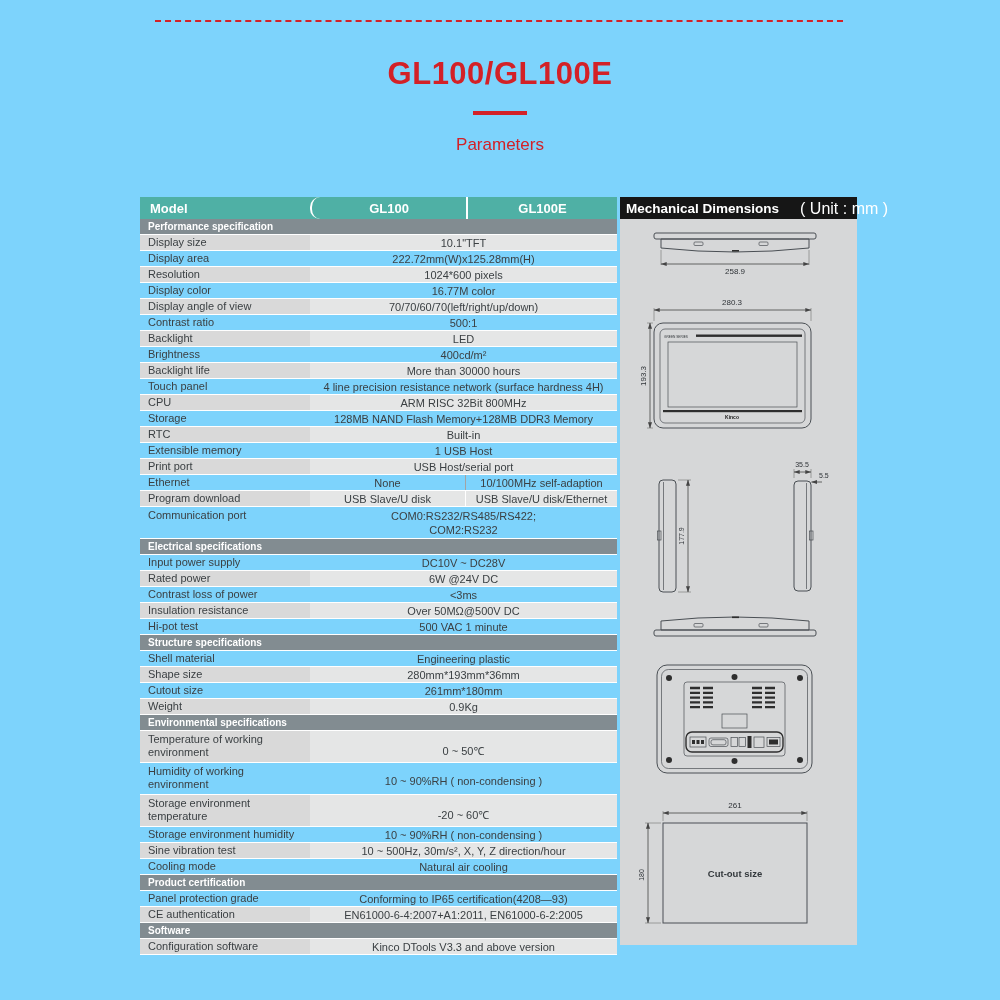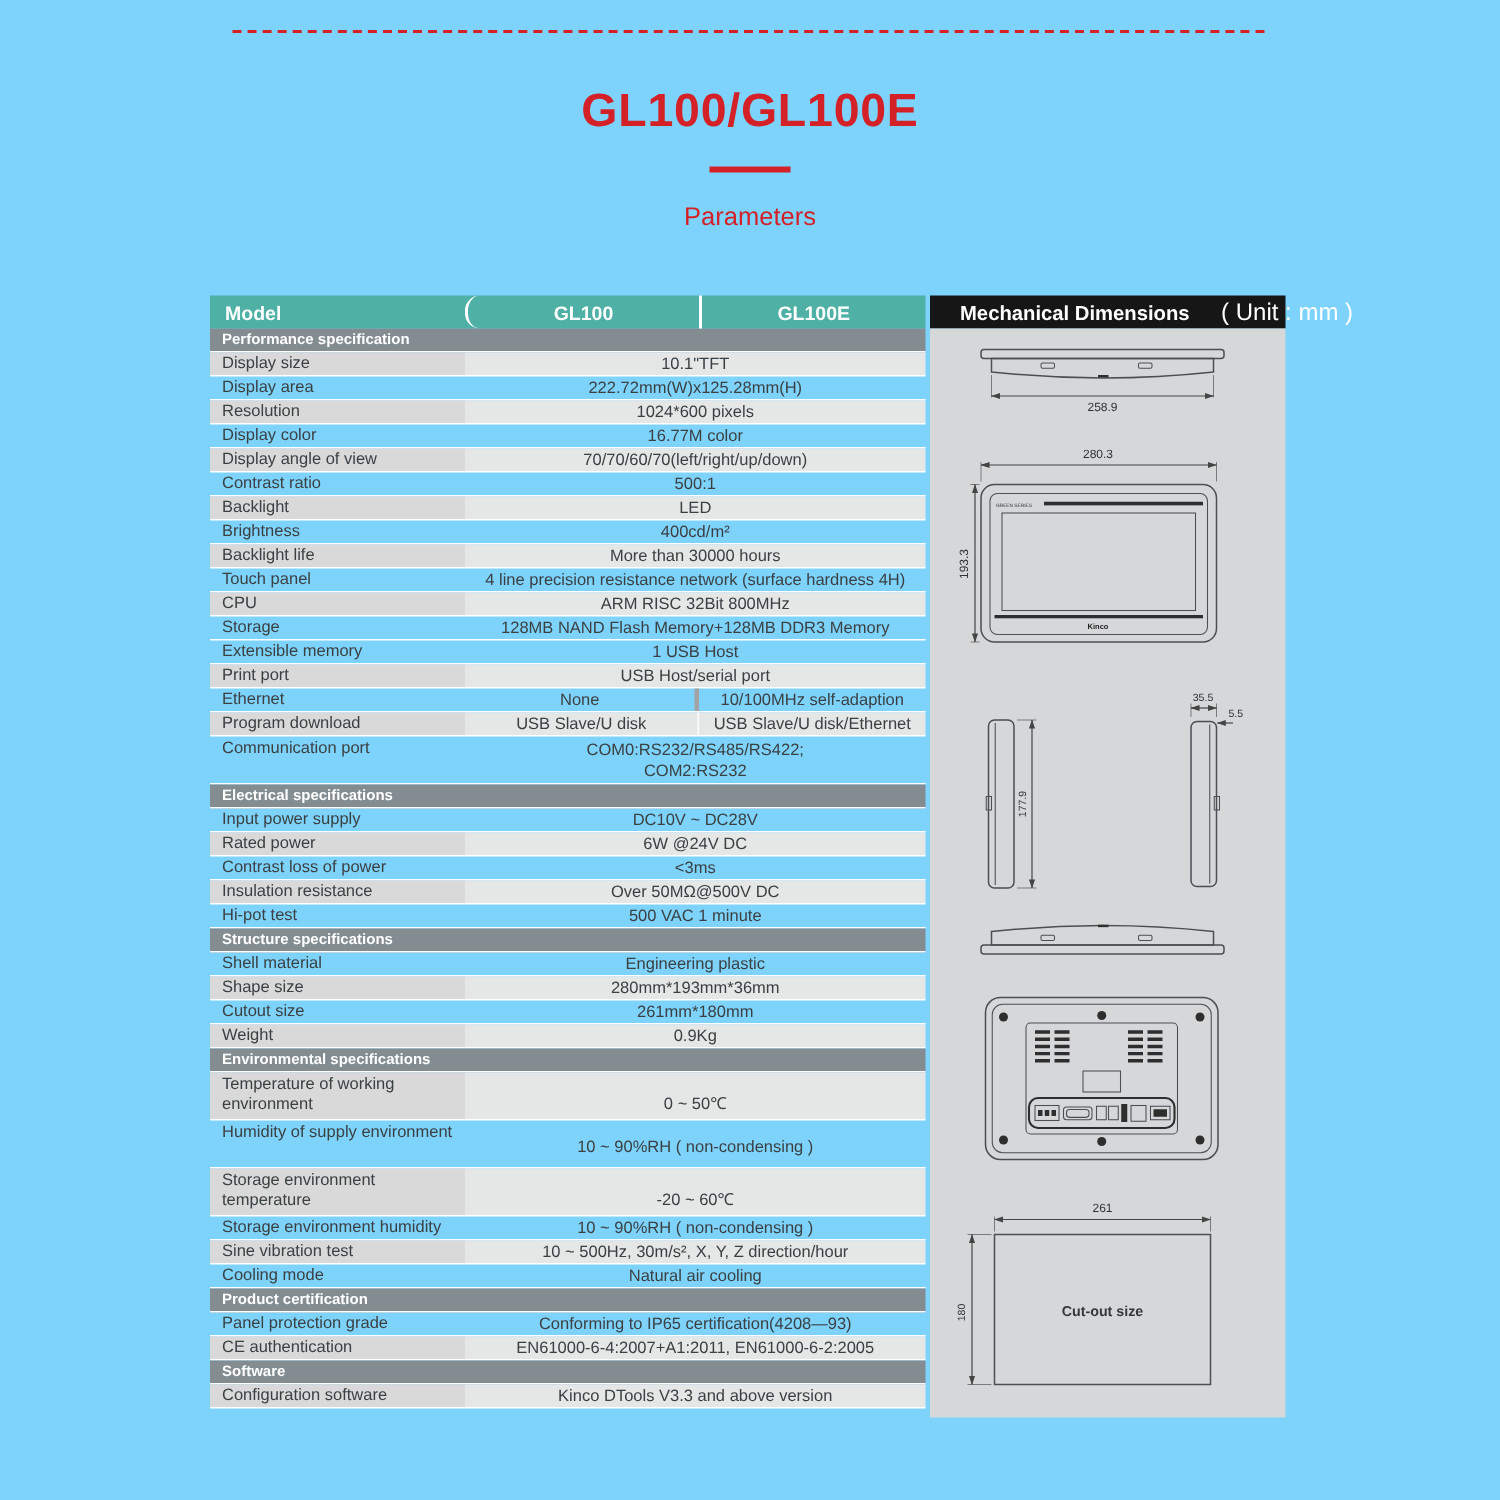--- a/index.html
+++ b/index.html
@@ -20,33 +20,33 @@
   .t-head .h-c1{width:156px;display:flex;align-items:center;justify-content:center;border-left:2px solid #fff;box-sizing:border-box;border-radius:10px;}
   .t-head .h-c2{width:151px;display:flex;align-items:center;justify-content:center;border-left:2px solid #fff;box-sizing:border-box;}
   .t-sec{height:16px;box-sizing:border-box;border-bottom:1px solid #fff;background:#828c91;
          color:#fff;font-weight:bold;font-size:10px;line-height:15px;padding-left:8px;}
   .t-row{display:flex;height:16px;box-sizing:border-box;border-bottom:1px solid #fff;}
   .t-row.tall{height:32px;}
   .t-label{width:170px;box-sizing:border-box;padding-left:8px;padding-right:4px;
            display:flex;align-items:center;line-height:13px;}
   .t-val{width:307px;box-sizing:border-box;display:flex;align-items:center;justify-content:center;
          text-align:center;white-space:nowrap;}
-  .t-val.v1{width:156px;border-right:3px solid #a3a3a3;}
+  .t-val.v1{width:156px;border-right:1px solid #a3a3a3;}
   .t-val.v2{width:151px;}
   .t-row.shaded .t-label{background:#d9d9d9;}
   .t-row.shaded .t-val{background:#e5e6e6;}
   .t-row.shaded .t-val.v1{border-right:1px solid #fff;}
   .t-row.tall .t-label{align-items:flex-start;padding-top:2px;}
   .t-row.tall .t-val{align-items:flex-start;padding-top:12px;}
   .t-val.lines{flex-direction:column;justify-content:center;align-items:center;line-height:14px;padding-top:0;}
   .t-row.tall .t-val.lines{align-items:center;padding-top:0;}
   
   .mech-panel{width:237px;margin-left:3px;}
   .mech-header{height:22px;background:#161616;color:#fff;display:flex;align-items:center;
-               padding-left:20px;box-sizing:border-box;white-space:nowrap;}
+               padding-left:6px;box-sizing:border-box;white-space:nowrap;}
   .mech-header .mt{font-weight:bold;font-size:13.5px;}
   .mech-header .mu{font-size:16px;margin-left:21px;margin-top:2px;}
   .mech-body{width:237px;height:726px;background:#d6d7d8;}
   svg .outline{stroke:#4a4f54;fill:none;stroke-width:1;}
   svg .thin{stroke:#4a4f54;fill:none;stroke-width:.7;}
   svg .dim{stroke:#444;stroke-width:.8;fill:none;}
   svg .ext{stroke:#666;stroke-width:.55;fill:none;}
   svg .dark{fill:#2e2e2e;stroke:none;}
   svg text{fill:#2f3337;font-size:8px;font-family:"Liberation Sans",sans-serif;}
   svg .tiny{font-size:3.2px;}
@@ -112,20 +112,24 @@
           <div class="t-val">4 line precision resistance network (surface hardness 4H)</div>
         </div>
         <div class="t-row shaded">
           <div class="t-label">CPU</div>
           <div class="t-val">ARM RISC 32Bit 800MHz</div>
         </div>
         <div class="t-row">
           <div class="t-label">Storage</div>
           <div class="t-val">128MB NAND Flash Memory+128MB DDR3 Memory</div>
         </div>
+        <div class="t-row shaded">
+          <div class="t-label">RTC</div>
+          <div class="t-val">Built-in</div>
+        </div>
         <div class="t-row">
           <div class="t-label">Extensible memory</div>
           <div class="t-val">1 USB Host</div>
         </div>
         <div class="t-row shaded">
           <div class="t-label">Print port</div>
           <div class="t-val">USB Host/serial port</div>
         </div>
         <div class="t-row">
           <div class="t-label">Ethernet</div>
@@ -181,21 +185,21 @@
         <div class="t-row shaded">
           <div class="t-label">Weight</div>
           <div class="t-val">0.9Kg</div>
         </div>
         <div class="t-sec">Environmental specifications</div>
         <div class="t-row shaded tall">
           <div class="t-label">Temperature of working environment</div>
           <div class="t-val">0 ~ 50℃</div>
         </div>
         <div class="t-row tall">
-          <div class="t-label">Humidity of supply environment</div>
+          <div class="t-label">Humidity of working environment</div>
           <div class="t-val">10 ~ 90%RH ( non-condensing )</div>
         </div>
         <div class="t-row shaded tall">
           <div class="t-label">Storage environment temperature</div>
           <div class="t-val">-20 ~ 60℃</div>
         </div>
         <div class="t-row">
           <div class="t-label">Storage environment humidity</div>
           <div class="t-val">10 ~ 90%RH ( non-condensing )</div>
         </div>

